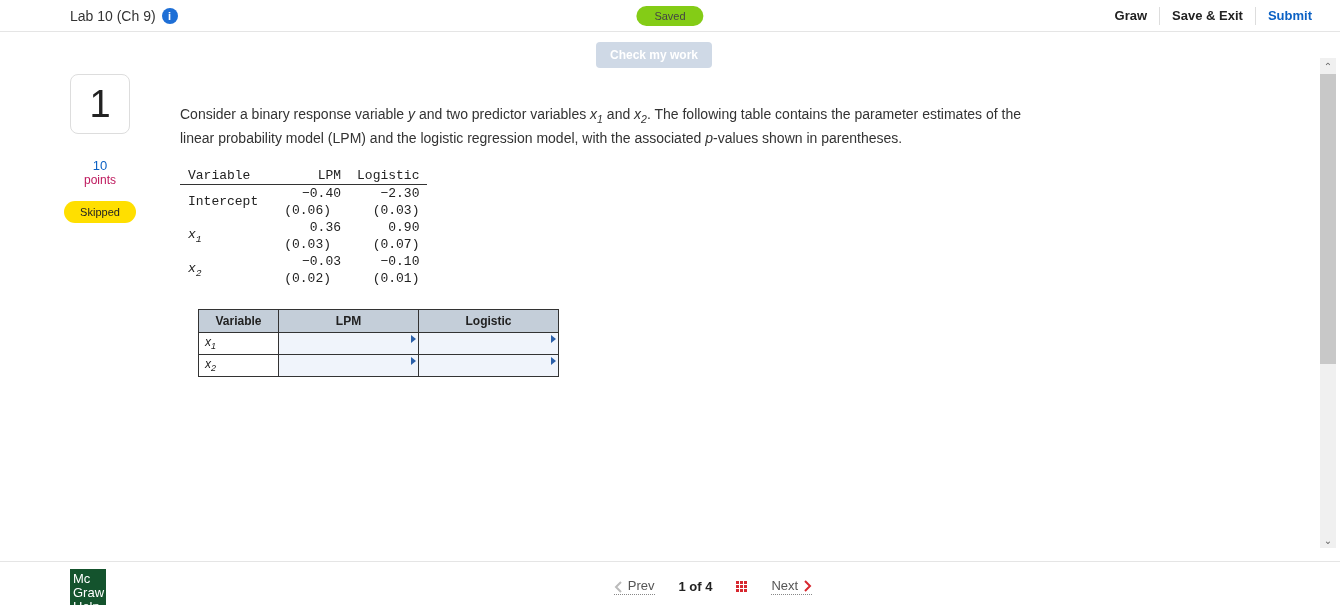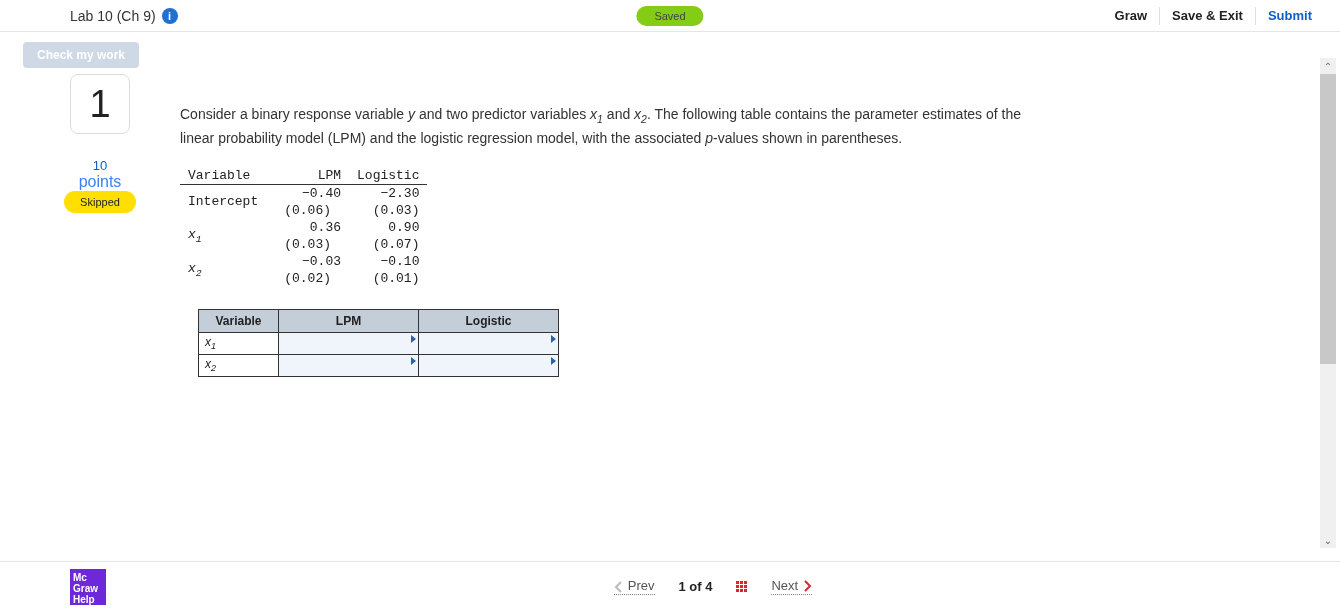--- a/index.html
+++ b/index.html
@@ -64,23 +64,22 @@
   }
   .top-actions .sep {
     border-right: 1px solid #ddd;
     height: 18px;
     padding: 0;
   }
   .top-actions .submit { color: #0b61c4; }
   
   .check-row {
     display: flex;
-    justify-content: flex-start;
+    justify-content: center;
     padding: 10px 36px 0 4px;
-    margin-left: 19px;
   }
   .check-btn {
     background: #cfd9e6;
     color: #fff;
     border-radius: 4px;
     padding: 6px 14px;
     font-size: 12px;
     font-weight: bold;
     cursor: pointer;
   }
@@ -101,21 +100,21 @@
     border-radius: 8px;
     display: flex;
     align-items: center;
     justify-content: center;
     font-size: 38px;
     font-weight: 400;
     margin: 0 auto 24px;
     color: #222;
   }
   .points-num { color: #0b61c4; font-size: 13px; }
-  .points-lbl { color: #3b82f6; font-size: 16px; }
+  .points-lbl { color: #be185d; font-size: 12px; margin-bottom: 14px; }
   .skipped {
     background: #ffdf00;
     border-radius: 14px;
     padding: 5px 16px;
     font-size: 11px;
     color: #222;
     display: inline-block;
     margin-bottom: 26px;
   }
   .res-links {
@@ -234,24 +233,24 @@
     position: absolute;
     bottom: 0; left: 0; right: 0;
     height: 50px;
     border-top: 1px solid #e5e5e5;
     display: flex;
     align-items: center;
     padding: 0 20px 0 70px;
   }
   .logo {
     width: 36px; height: 36px;
-    background: #6d28d9;
+    background: #14532d;
     color: #fff;
-    font-size: 10px;
-    font-weight: bold;
+    font-size: 13px;
+    font-weight: normal;
     line-height: 1.1;
     padding: 3px 3px;
   }
   .pager {
     margin: 0 auto;
     display: flex;
     align-items: center;
     gap: 24px;
     font-size: 13px;
   }

